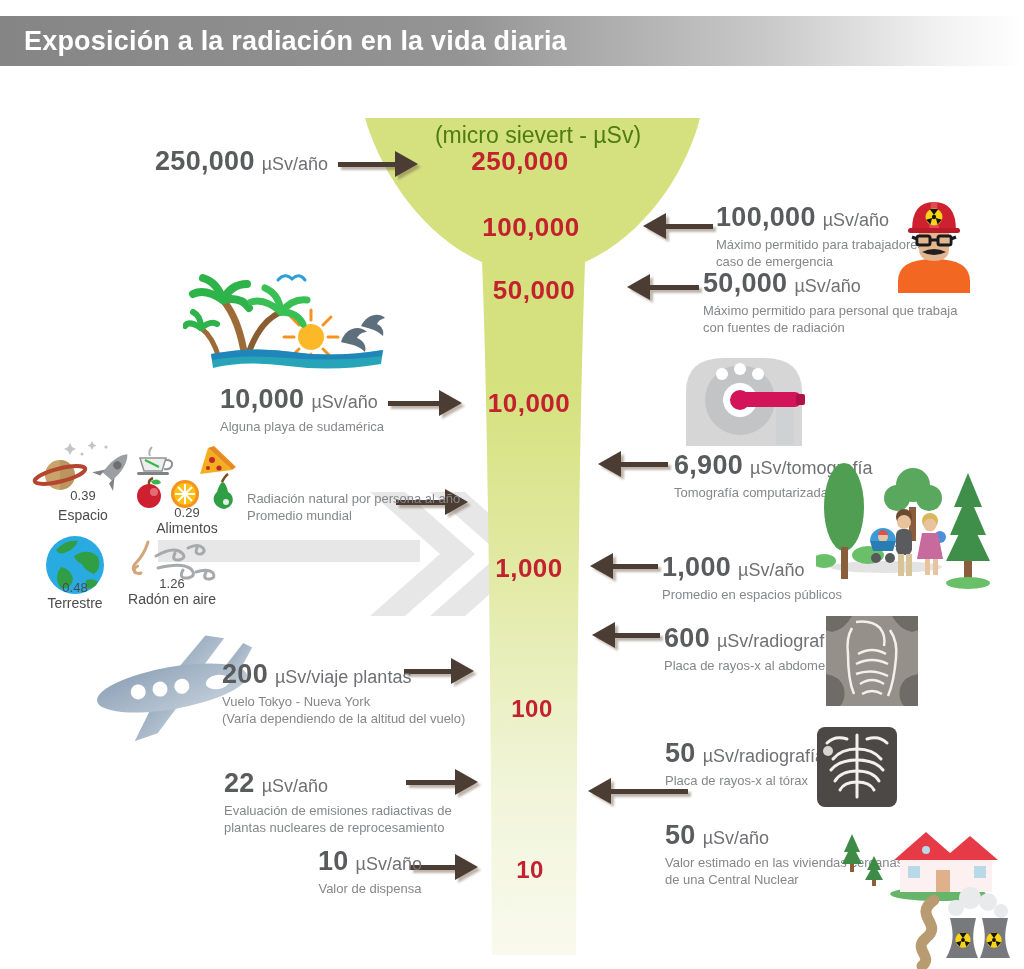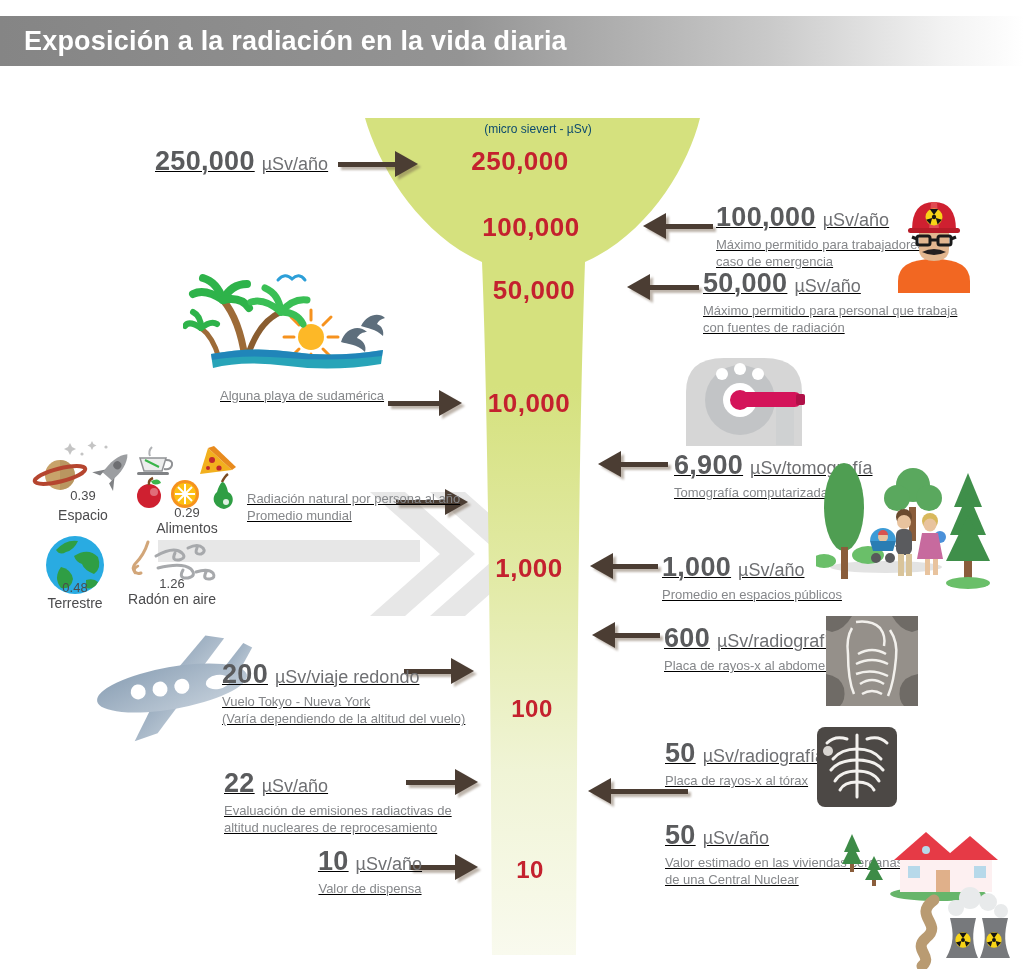--- a/index.html
+++ b/index.html
@@ -10,27 +10,27 @@
   
   .titlebar{position:absolute;left:0;top:16px;width:100%;height:50px;
     background:linear-gradient(to right,#858585 0%,#949494 45%,#c9c9c9 75%,#f2f2f2 92%,#ffffff 100%);
     display:flex;align-items:center;}
   .titlebar .t{color:#fff;font-size:27px;font-weight:bold;padding-left:24px;letter-spacing:.2px;}
 
   
   .funnel-heading{position:absolute;top:86px;left:538px;transform:translateX(-50%);
     font-size:30px;font-weight:bold;color:#cb2127;letter-spacing:1.5px;}
   .funnel-sub{position:absolute;top:122px;left:538px;transform:translateX(-50%);
-    font-size:12px;color:#0c4a6e;}
+    font-size:23px;color:#4d7c0f;}
   .scale-val{position:absolute;transform:translateX(-50%);font-weight:bold;color:#c4212e;
     font-size:26px;letter-spacing:.5px;}
   .scale-val.sm{font-size:24px;}
 
   
-  .exp{position:absolute;text-decoration:underline;}
+  .exp{position:absolute;}
   .exp .v{font-size:27px;font-weight:bold;color:#5a5b5d;letter-spacing:.3px;}
   .exp .u{font-size:18px;color:#6f7073;margin-left:7px;}
   .exp .d{font-size:13px;color:#85878a;line-height:1.32;white-space:pre-line;margin-top:3px;}
   .exp.center{text-align:center;}
 
   
   .src-num{position:absolute;transform:translateX(-50%);font-size:13px;color:#4b4b4d;}
   .src-label{position:absolute;transform:translateX(-50%);font-size:14px;color:#4b4b4d;}
 
   
@@ -170,20 +170,21 @@
         <path d="M18 58 q0 -12 -8 -16"></path>
         <path d="M18 58 q10 -8 16 -4"></path>
     </g>
     <path d="M158 72 C162 58 176 54 184 62 C180 62 176 64 174 68 C180 70 184 76 182 82 C174 74 164 74 158 72 Z" fill="#5d6e7c"></path>
     <path d="M178 56 C184 44 196 42 202 48 C198 49 195 51 194 54 C199 56 201 61 200 66 C193 59 184 58 178 56 Z" fill="#5d6e7c"></path>
     <path d="M28 84 Q70 76 110 82 T 200 80 L198 94 Q150 102 105 96 T 30 98 Z" fill="#28a4b8"></path>
     <path d="M28 84 Q70 76 110 82 T 200 80 L199 86 Q150 92 105 88 T 29 90 Z" fill="#1b75ba" opacity=".65"></path>
   </svg>
 
   <div class="exp" style="left:220px;top:384px">
+    <div><span class="v">10,000</span><span class="u">µSv/año</span></div>
     <div class="d">Alguna playa de sudamérica</div>
   </div>
 
   <svg class="abs" style="left:30px;top:441px" width="108" height="55" viewBox="0 0 108 55">
     <g fill="#c4c4c4">
       <path d="M40 2 l2 4 4 2 -4 2 -2 4 -2 -4 -4 -2 4 -2 z"></path>
       <path d="M62 0 l1.5 3 3 1.5 -3 1.5 -1.5 3 -1.5 -3 -3 -1.5 3 -1.5 z"></path>
       <circle cx="52" cy="13" r="1.6"></circle>
         <circle cx="76" cy="6" r="1.6"></circle>
     </g>
@@ -274,29 +275,29 @@
       <g fill="#fff">
         <circle cx="58" cy="56" r="7.5"></circle>
           <circle cx="80" cy="57" r="7.5"></circle>
           <circle cx="102" cy="58" r="7.5"></circle>
         <ellipse cx="138" cy="60" rx="12" ry="7"></ellipse>
       </g>
     </g>
   </svg>
 
   <div class="exp" style="left:222px;top:659px">
-    <div><span class="v">200</span><span class="u">µSv/viaje redondo</span></div>
+    <div><span class="v">200</span><span class="u">µSv/viaje plantas</span></div>
     <div class="d">Vuelo Tokyo - Nueva York
 (Varía dependiendo de la altitud del vuelo)</div>
   </div>
 
   <div class="exp" style="left:224px;top:768px">
     <div><span class="v">22</span><span class="u">µSv/año</span></div>
     <div class="d">Evaluación de emisiones radiactivas de
-altitud nucleares de reprocesamiento</div>
+plantas nucleares de reprocesamiento</div>
   </div>
 
   <div class="exp center" style="left:300px;top:846px;width:140px">
     <div><span class="v">10</span><span class="u">µSv/año</span></div>
     <div class="d">Valor de dispensa</div>
   </div>
 
   <div class="exp" style="left:716px;top:202px">
     <div><span class="v">100,000</span><span class="u">µSv/año</span></div>
     <div class="d">Máximo permitido para trabajadores en

